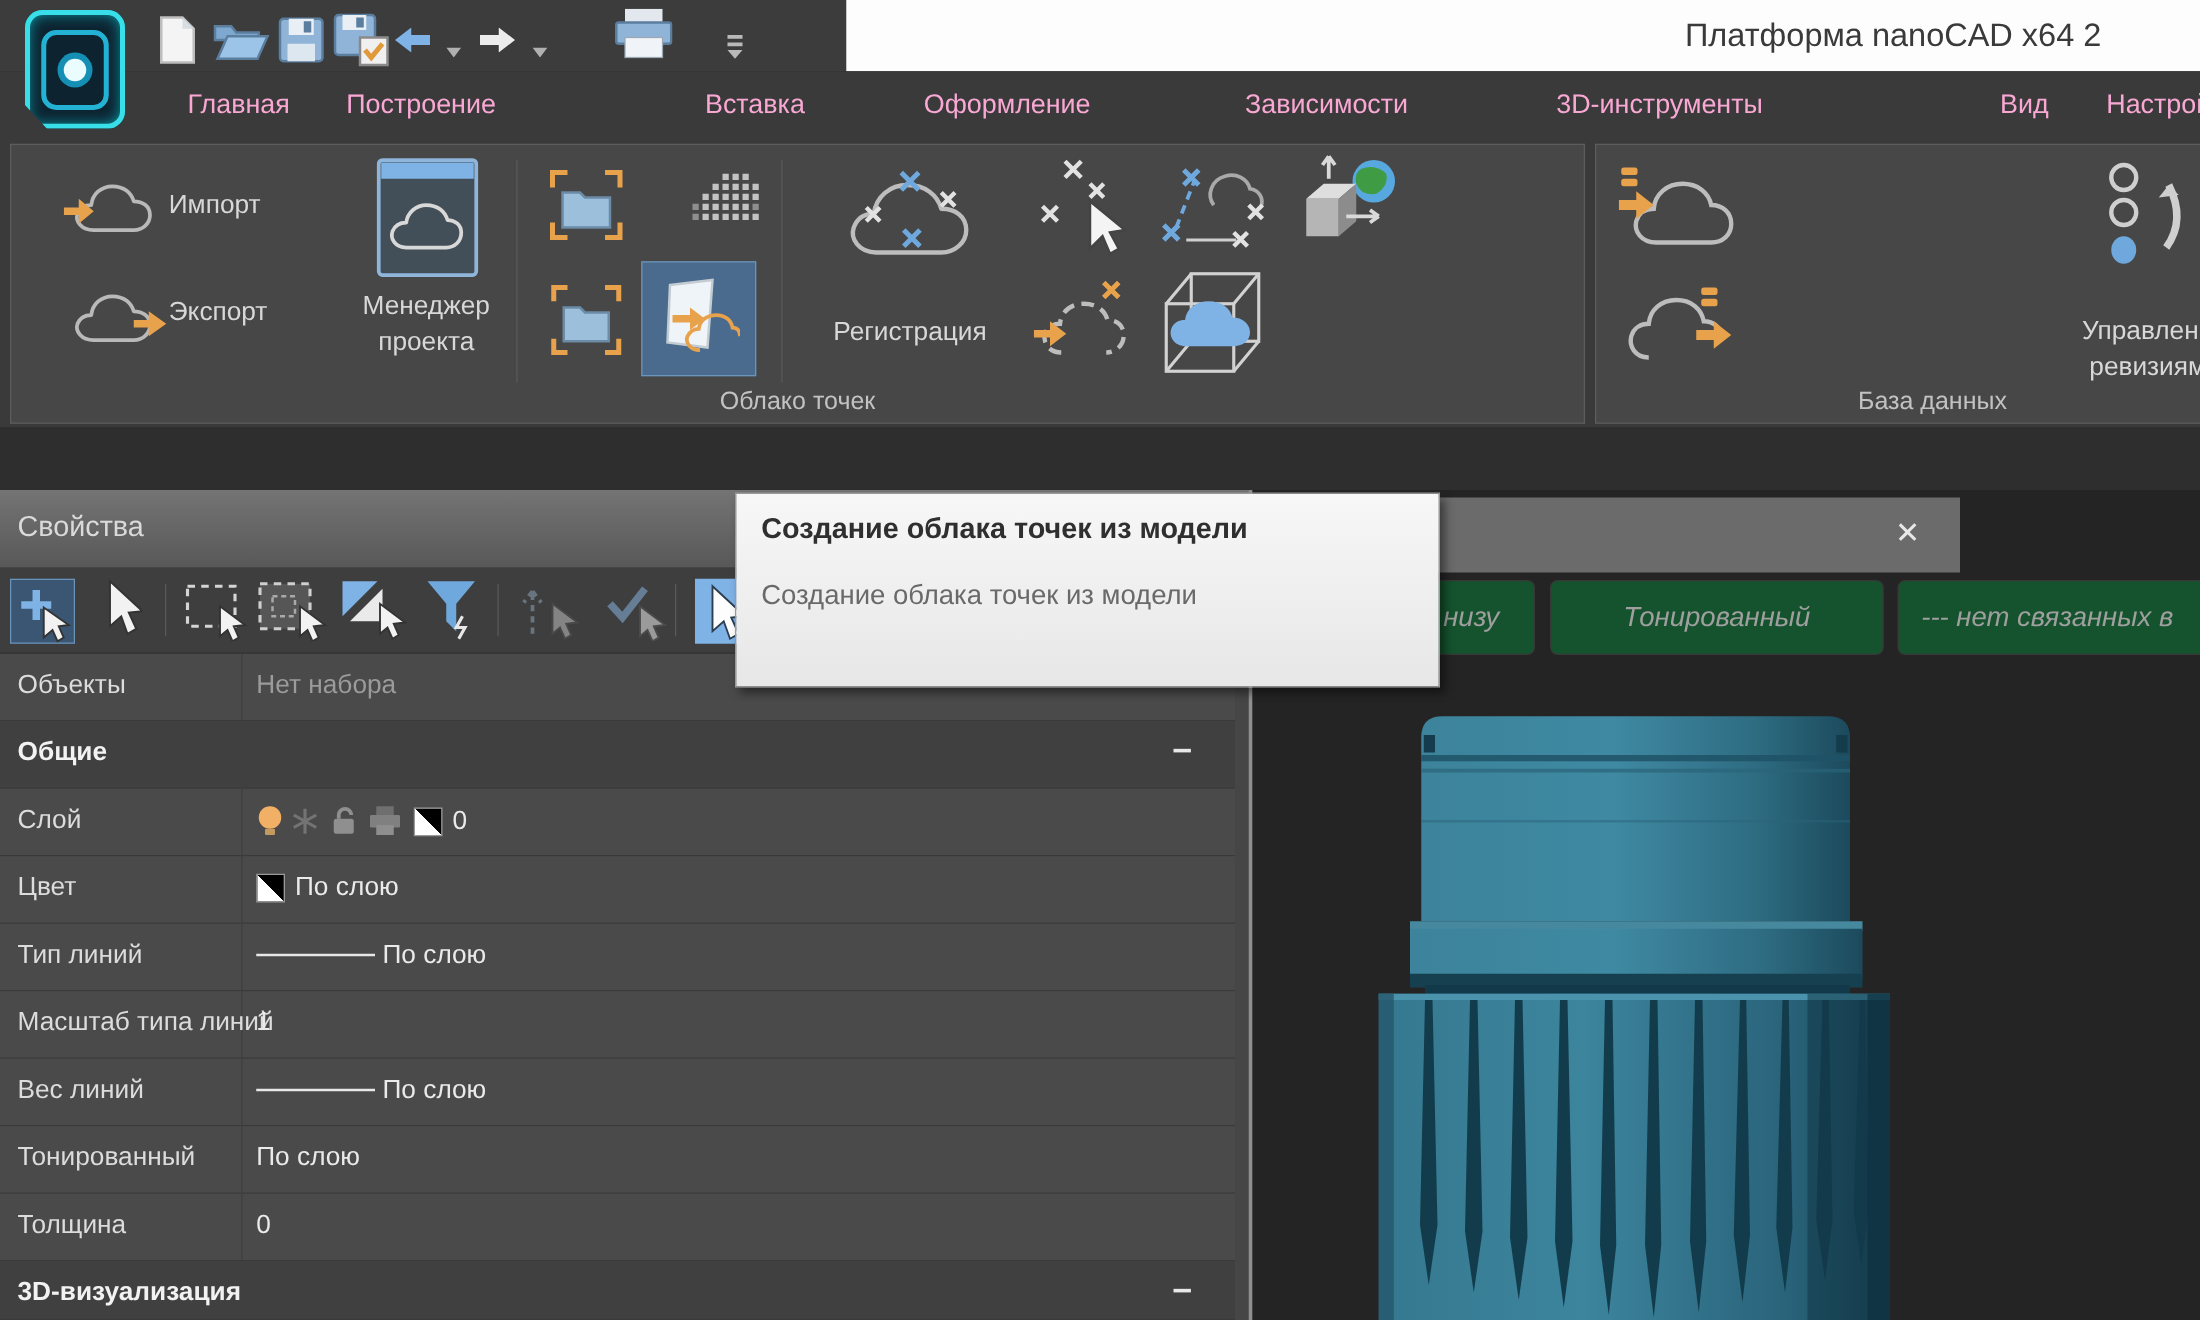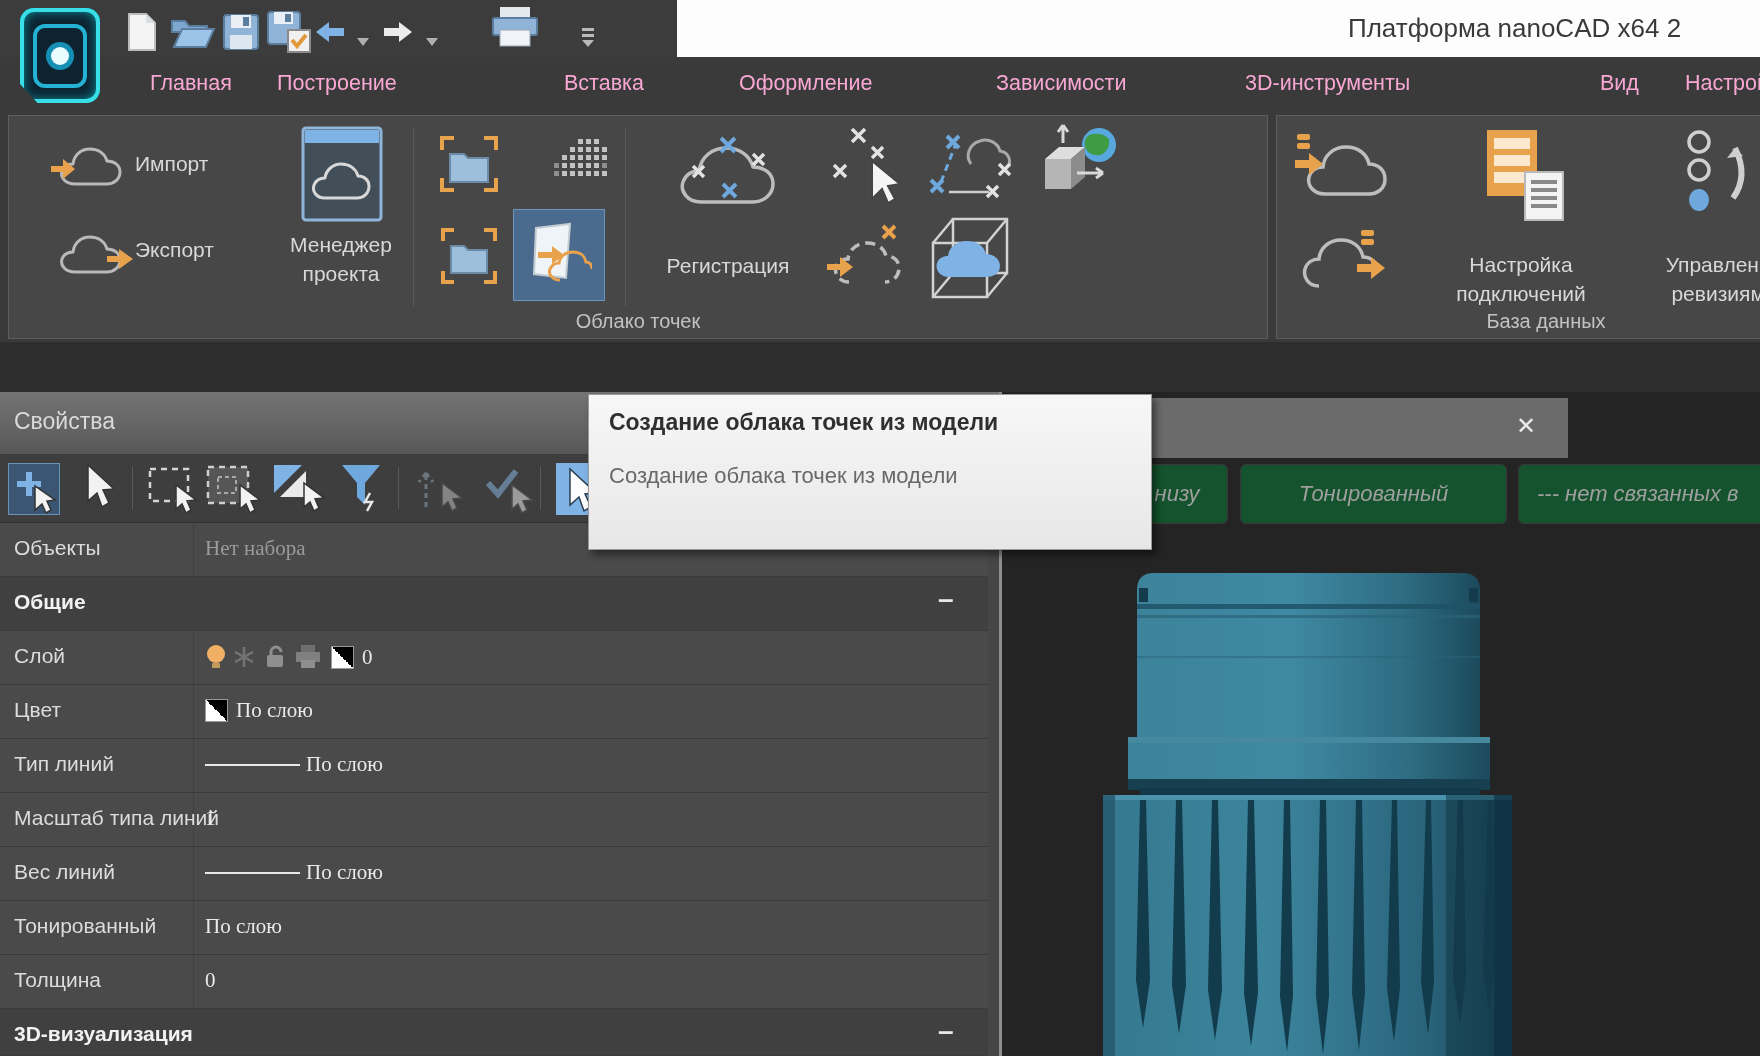--- a/index.html
+++ b/index.html
@@ -37,21 +37,21 @@
   .props-header span{position:absolute;left:14px;top:16px;font-size:23px;color:#dadada;}
   .ptoolbar{position:absolute;left:0;top:63px;width:100%;height:68px;background:#3e3e3e;border-bottom:1px solid #2f2f2f;box-sizing:border-box;}
   .ticon{position:absolute;top:8px;}
   .ticon.sel{background:#3a5672;border:1px solid #6a93b8;box-sizing:border-box;}
   .tdiv{position:absolute;top:12px;width:1px;height:42px;background:#5a5a5a;}
   .prow{position:absolute;left:0;width:988px;height:54px;background:#4a4a4a;border-bottom:1px solid #3a3a3a;box-sizing:border-box;}
   .prow:not(.section)::before{content:"";position:absolute;left:193px;top:0;bottom:0;width:1px;background:#3f3f3f;}
   .prow.section{background:#404040;}
   .plabel{position:absolute;left:14px;top:13px;font-size:21px;color:#dcdcdc;white-space:nowrap;}
   .section .plabel{font-weight:bold;color:#f2f2f2;}
-  .pvalue{position:absolute;left:205px;top:13px;font-size:21px;color:#eaeaea;display:flex;align-items:center;font-family:Liberation Serif, serif;}
+  .pvalue{position:absolute;left:205px;top:13px;font-size:21px;color:#eaeaea;display:flex;align-items:center;}
   .pvalue.dim{color:#9b9b9b;}
   .dash{position:absolute;left:938px;top:6px;font-size:28px;font-weight:bold;color:#e8e8e8;}
   .lineglyph{display:inline-block;width:95px;height:2px;background:#e8e8e8;margin-right:6px;}
   .swatch{display:inline-block;width:21px;height:21px;border:1px solid #999;
           background:linear-gradient(225deg,#000 50%,#fff 50%);margin-right:8px;}
   .splitter{left:999px;top:392px;width:3px;height:664px;background:#8f8f8f;}
   
   .viewport{left:1002px;top:392px;width:758px;height:664px;background:#242424;}
   .docstrip{position:absolute;left:12px;top:6px;width:554px;height:60px;background:#6b6b6b;}
   .docstrip .dtitle{position:absolute;left:145px;top:16px;font-size:22px;color:#f0f0f0;white-space:nowrap;}
@@ -337,40 +337,20 @@
       <div class="rbtn" style="left:10px;top:102px;width:112px;height:88px">
         <svg width="96" height="80">
           <path d="M24 64 C13 64 8 55 10 47 C12 40 18 37 24 37 C25 26 34 18 46 18 C58 18 66 25 68 35 C76 35 82 40 82 48" fill="none" stroke="#bdbdbd" stroke-width="3.5"></path>
           <g fill="#e8a24c">
               <rect x="66" y="8" width="13" height="6" rx="2"></rect>
               <rect x="66" y="17" width="13" height="6" rx="2"></rect>
             </g>
           <polygon points="62,42 76,42 76,35 90,46 76,57 76,50 62,50" fill="#e8a24c"></polygon>
         </svg>
       </div>
-      <div class="rbtn" style="left:144px;top:2px;width:200px;height:192px;flex-direction:column">
-        <span style="position:absolute;left:52px;top:10px">
-          <svg width="100" height="96">
-            <rect x="14" y="2" width="50" height="66" fill="#e8a24c"></rect>
-            <g fill="#fbe9cf">
-                <rect x="21" y="10" width="36" height="11"></rect>
-                <rect x="21" y="27" width="36" height="11"></rect>
-                <rect x="21" y="44" width="36" height="11"></rect>
-              </g>
-            <rect x="52" y="44" width="38" height="48" fill="#f4f4f4" stroke="#b9b9b9" stroke-width="2"></rect>
-            <g fill="#8a8a8a">
-                <rect x="58" y="52" width="26" height="4"></rect>
-                <rect x="58" y="60" width="26" height="4"></rect>
-                <rect x="58" y="68" width="26" height="4"></rect>
-                <rect x="58" y="76" width="26" height="4"></rect>
-              </g>
-          </svg>
-        </span>
-        <span class="rtext wrap" style="left:0;top:132px;width:200px">Настройка подключений</span>
-      </div>
       <div class="rbtn" style="left:352px;top:2px;width:185px;height:192px;flex-direction:column">
         <span style="position:absolute;left:48px;top:10px">
           <svg width="84" height="100">
             <circle cx="22" cy="14" r="10" fill="none" stroke="#cfcfcf" stroke-width="3.5"></circle>
             <circle cx="22" cy="42" r="10" fill="none" stroke="#cfcfcf" stroke-width="3.5"></circle>
             <ellipse cx="22" cy="72" rx="10" ry="11" fill="#6fa8dc"></ellipse>
             <path d="M56 70 Q72 48 58 20" fill="none" stroke="#cfcfcf" stroke-width="6"></path>
             <polygon points="58,20 50,30 66,28" fill="#cfcfcf"></polygon>
           </svg>
         </span>

